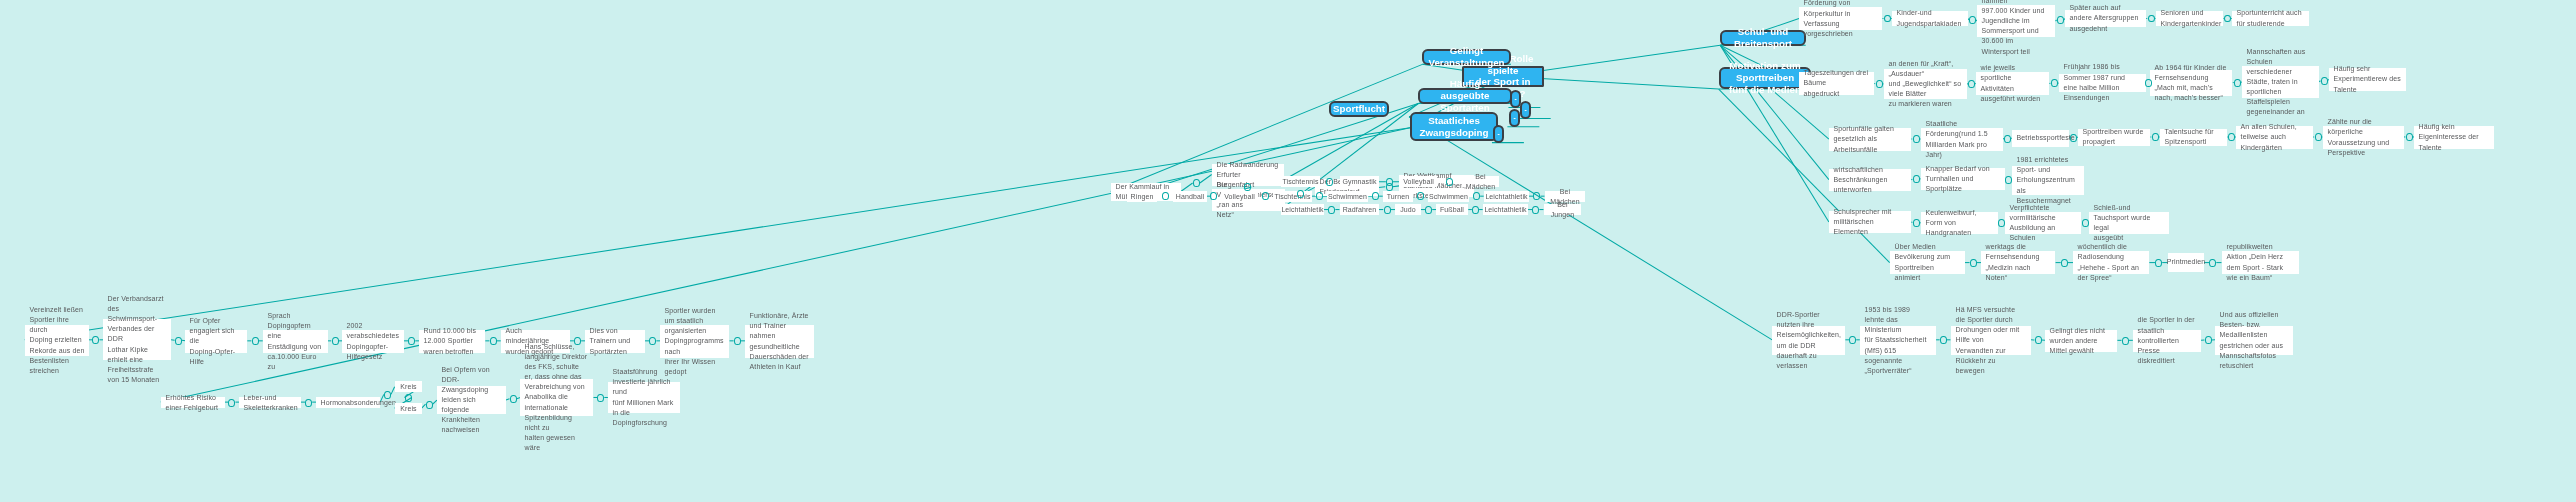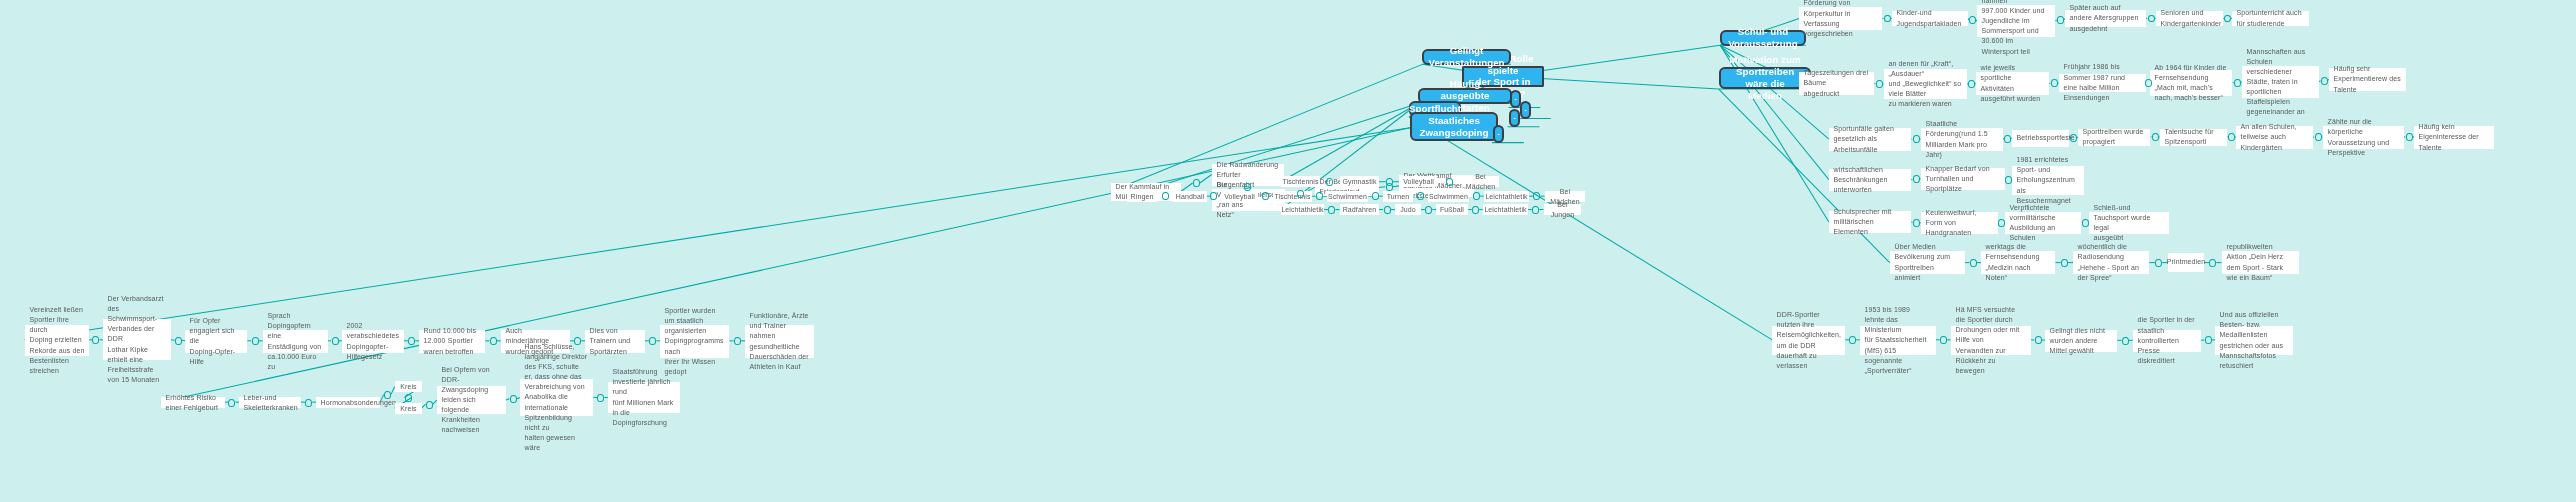--- a/index.html
+++ b/index.html
@@ -247,25 +247,25 @@
       <line x1="3942" y1="660" x2="3949" y2="660.5" stroke="#00a9a5" stroke-width="2"></line>
       <line x1="3963" y1="660.5" x2="3970" y2="661" stroke="#00a9a5" stroke-width="2"></line>
       <line x1="4110" y1="661" x2="4118" y2="661" stroke="#00a9a5" stroke-width="2"></line>
       <line x1="4132" y1="661" x2="4140" y2="661" stroke="#00a9a5" stroke-width="2"></line>
       <line x1="4272" y1="661" x2="4279" y2="660.5" stroke="#00a9a5" stroke-width="2"></line>
       <line x1="4293" y1="660.5" x2="4300" y2="660" stroke="#00a9a5" stroke-width="2"></line>
     </svg>
 <div class="bnode root" style="left: 1462px; top: 66px; width: 82px; height: 20.6px;">Welche Rolle spielte
 der Sport in der DDR?</div>
     <div class="bnode" style="left: 1422px; top: 49px; width: 89px; height: 15.5px;">Gelingt Veranstaltungen</div>
-    <div class="bnode" style="left: 1720px; top: 30px; width: 86px; height: 15.5px;">Schul- und Voraussetzung</div>
+    <div class="bnode" style="left: 1720px; top: 30px; width: 86px; height: 15.5px;">Schul- und Breitensport</div>
     <div class="bnode" style="left: 1719px; top: 67px; width: 92px; height: 21.6px;">Motivation zum Sporttreiben
-wäre die Medien</div>
+fünf die Medien</div>
     <div class="bnode" style="left: 1418px; top: 88px; width: 94px; height: 15.5px;">Häufig ausgeübte Sportarten</div>
-    <div class="bnode" style="left: 1409px; top: 101px; width: 52px; height: 15.5px;">Sportflucht</div>
+    <div class="bnode" style="left: 1329px; top: 101px; width: 60px; height: 15.5px;">Sportflucht</div>
     <div class="bnode" style="left: 1410px; top: 112px; width: 88px; height: 29px;">Staatliches Zwangsdoping</div>
     <div class="toggle" style="left: 1493px; top: 125px;">-</div>
     <div class="toggle" style="left: 1520px; top: 101px;">-</div>
     <div class="toggle" style="left: 1510px; top: 90px;">-</div>
     <div class="toggle" style="left: 1509px; top: 109px;">-</div>
     <div class="node" style="left: 1799px; top: 7.2px; width: 83px; height: 23px;">Förderung von Körperkultur in
 Verfassung vorgeschrieben</div>
     <div class="node" style="left: 1892px; top: 11.3px; width: 76px; height: 14.4px;">Kinder-und Jugendspartakiaden</div>
     <div class="ring" style="left: 1884px; top: 14.7px;"></div>
     <div class="node" style="left: 1977px; top: 5.2px; width: 78px; height: 32px;">An Kreisspartakiaden  nahmen

